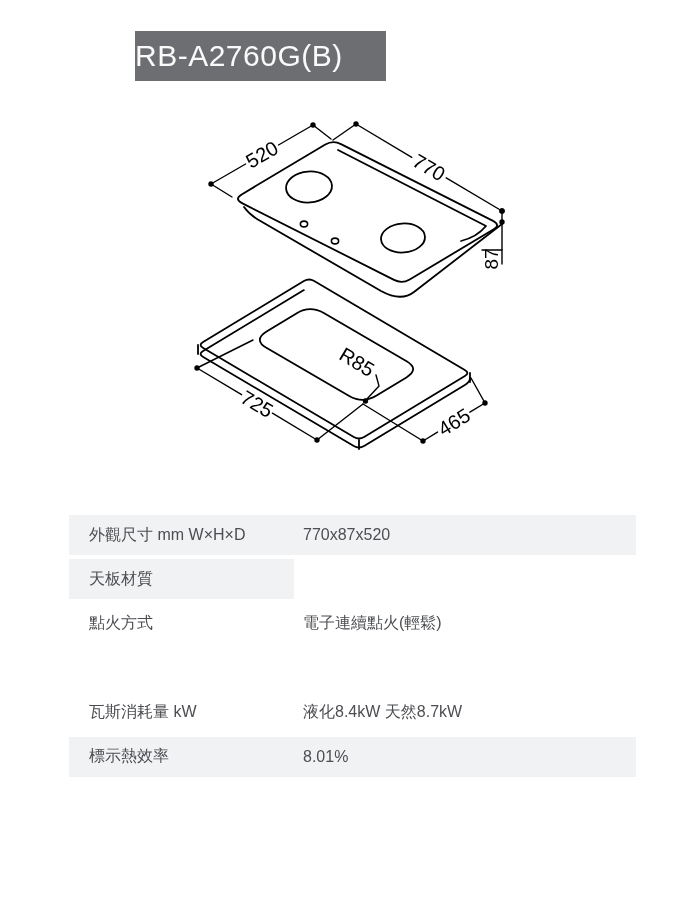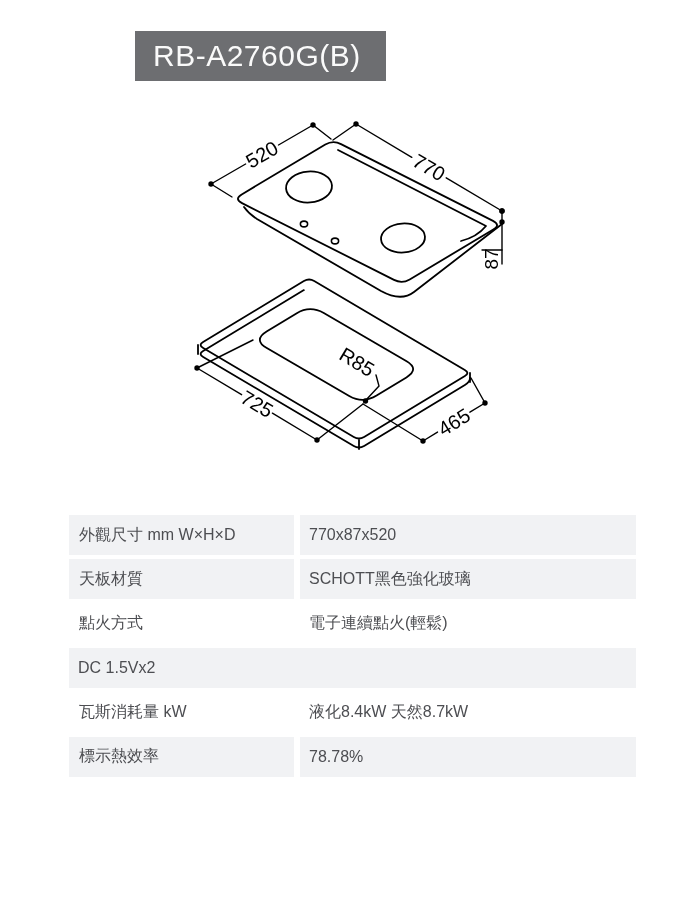--- a/index.html
+++ b/index.html
@@ -4,36 +4,36 @@
 <style>
   html,body { margin:0; padding:0; }
   body {
     width:700px; height:900px; background:#ffffff; position:relative;
     font-family:"Liberation Sans","DejaVu Sans",sans-serif;
     overflow:hidden;
   }
   .titlebar {
     position:absolute; left:135px; top:31px; width:251px; height:50px;
     background:#6d6e71; color:#fafafa; font-size:30px;
-    display:flex; align-items:center; padding-left:18px; box-sizing:border-box;
+    display:flex; align-items:center; box-sizing:border-box;
     letter-spacing:0.5px;
   }
   svg.drawing { position:absolute; left:0; top:0; }
   svg.drawing text {
     font-family:"Liberation Sans","DejaVu Sans",sans-serif;
     fill:#000;
   }
   .spec-table { position:absolute; left:69px; top:515px; width:567px; }
   .spec-row { display:flex; height:40px; margin-bottom:4.4px; }
   .spec-row .cell {
     display:flex; align-items:center; background:#ffffff;
     font-size:16px; color:#4d4e52; box-sizing:border-box;
   }
   .spec-row.alt .cell { background:#f1f2f4; }
-  .label-cell { width:225px; margin-right:6px; padding-left:10px; }
+  .label-cell { width:225px; padding-left:20px; }
   .value-cell { flex:1; padding-left:9px; }
 </style>
 </head>
 <body>
 
 <div class="titlebar">
   <span>RB-A2760G(B)</span>
 </div>
 
 <svg class="drawing" width="700" height="480" viewBox="0 0 700 480">
@@ -115,30 +115,28 @@
   </g>
 </svg>
 
 <div class="spec-table">
   <div class="spec-row alt">
     <div class="cell label-cell">外觀尺寸 mm W×H×D</div>
     <div class="cell value-cell">770x87x520</div>
   </div>
   <div class="spec-row alt">
     <div class="cell label-cell">天板材質</div>
-    <div class="cell value-cell">SCHOTT黑色強化玻璃</div>
   </div>
   <div class="spec-row">
     <div class="cell label-cell">點火方式</div>
     <div class="cell value-cell">電子連續點火(輕鬆)</div>
   </div>
   <div class="spec-row alt">
-    <div class="cell value-cell">DC 1.5Vx2</div>
   </div>
   <div class="spec-row">
     <div class="cell label-cell">瓦斯消耗量 kW</div>
     <div class="cell value-cell">液化8.4kW 天然8.7kW</div>
   </div>
   <div class="spec-row alt">
     <div class="cell label-cell">標示熱效率</div>
-    <div class="cell value-cell">78.78%</div>
+    <div class="cell value-cell">8.01%</div>
   </div>
 </div>
 
 </body></html>

